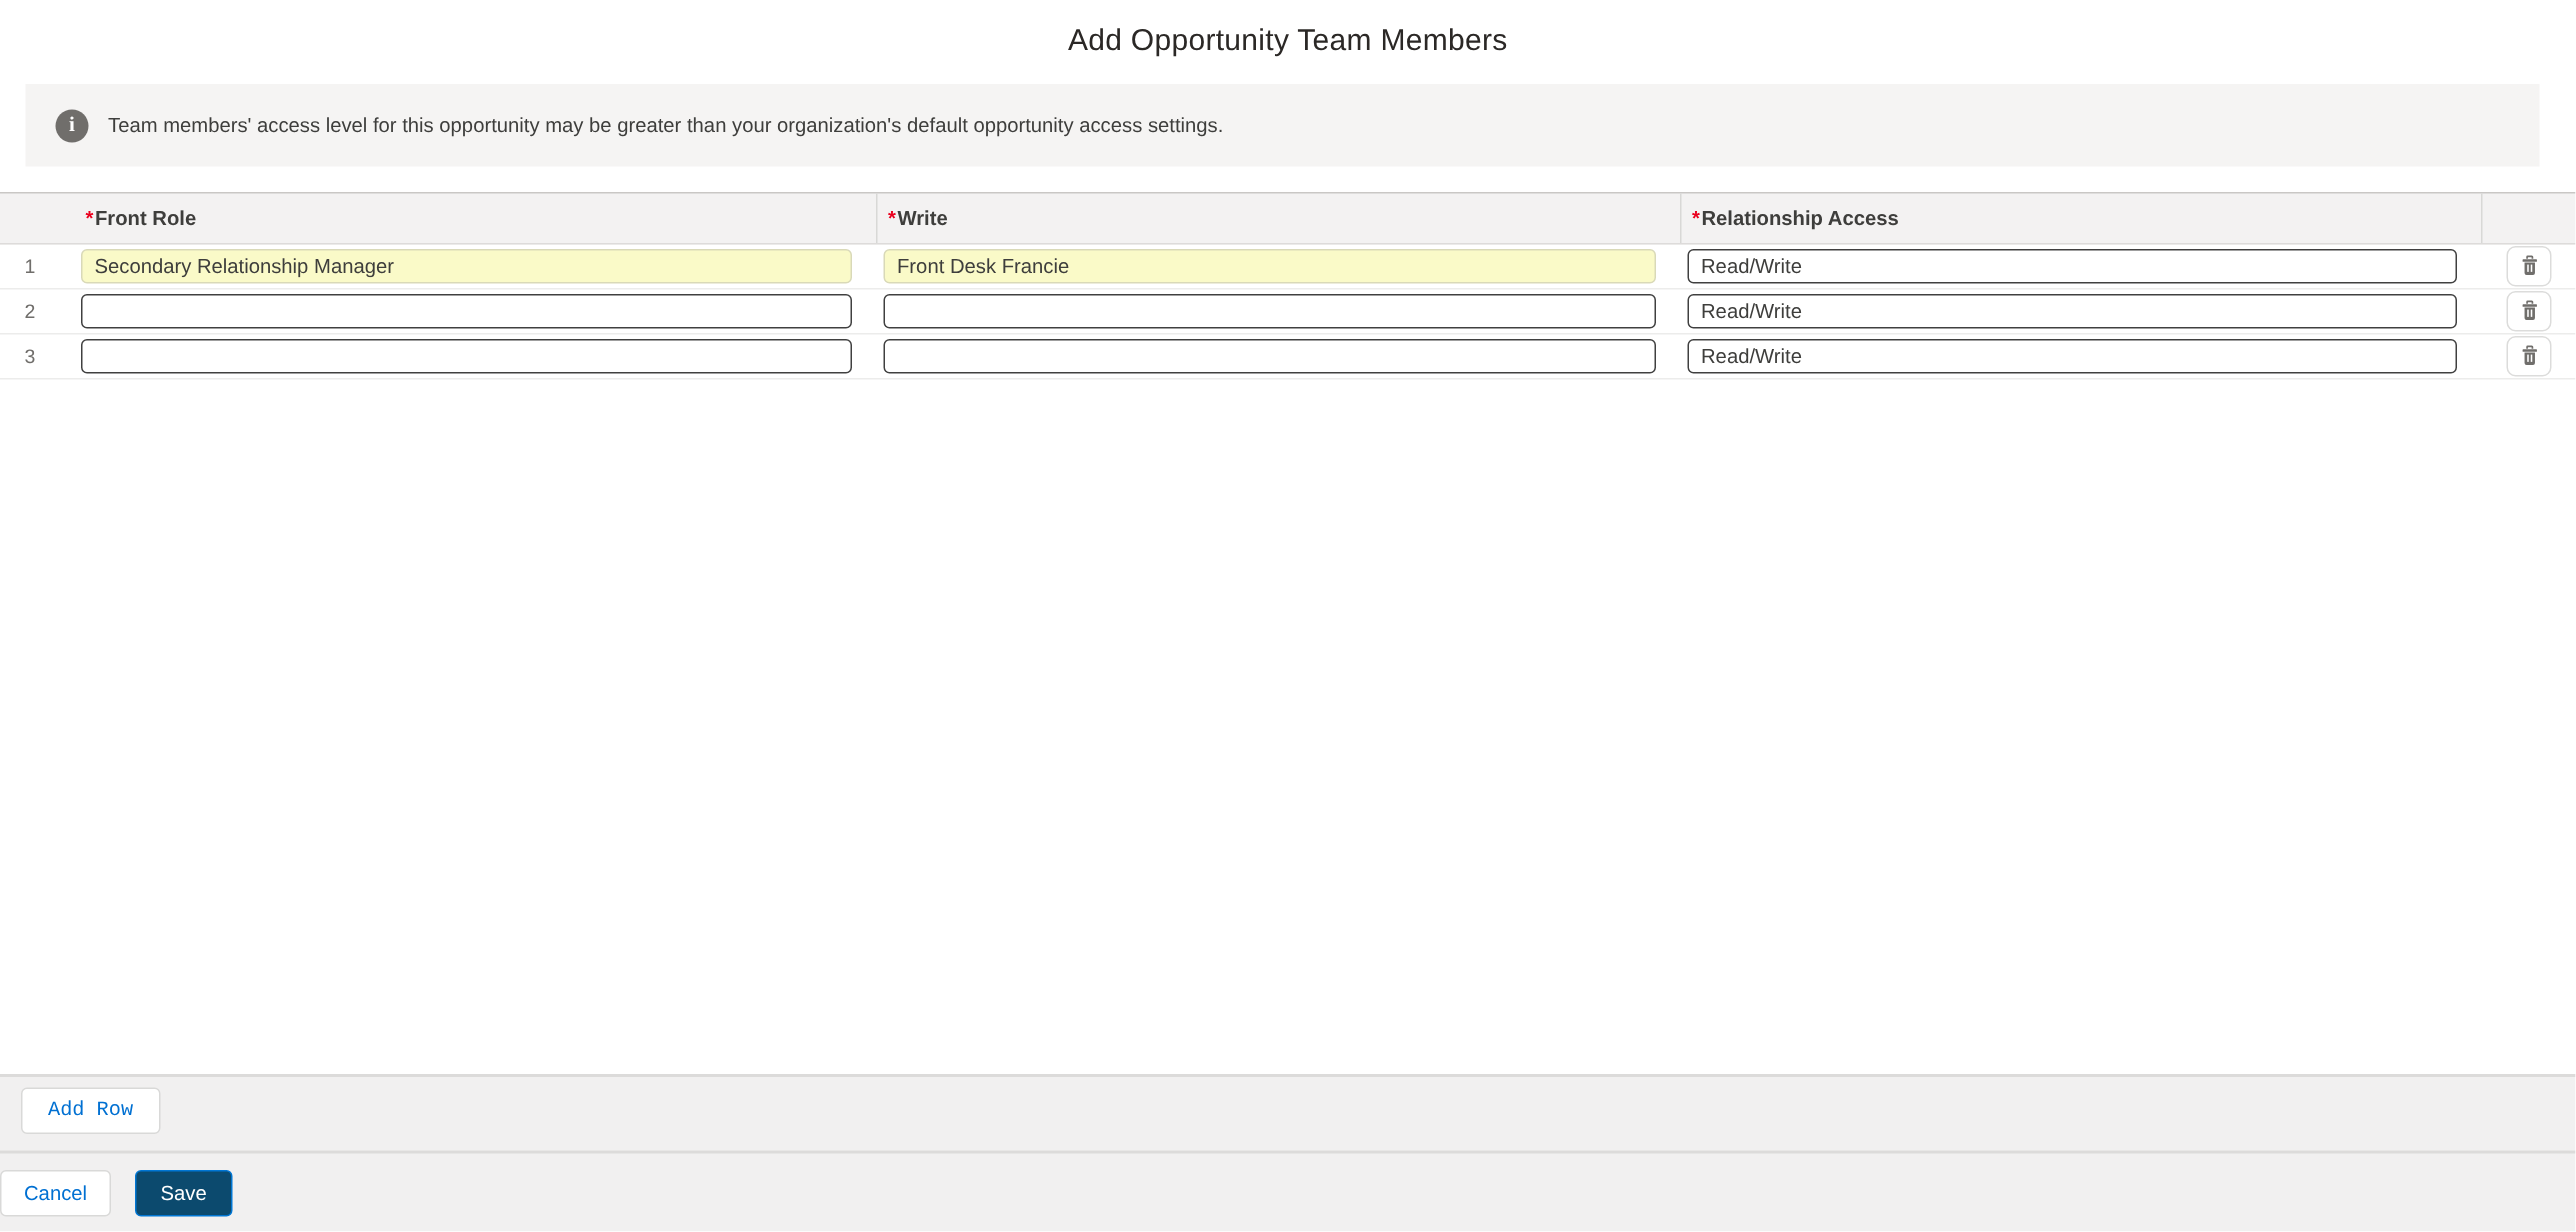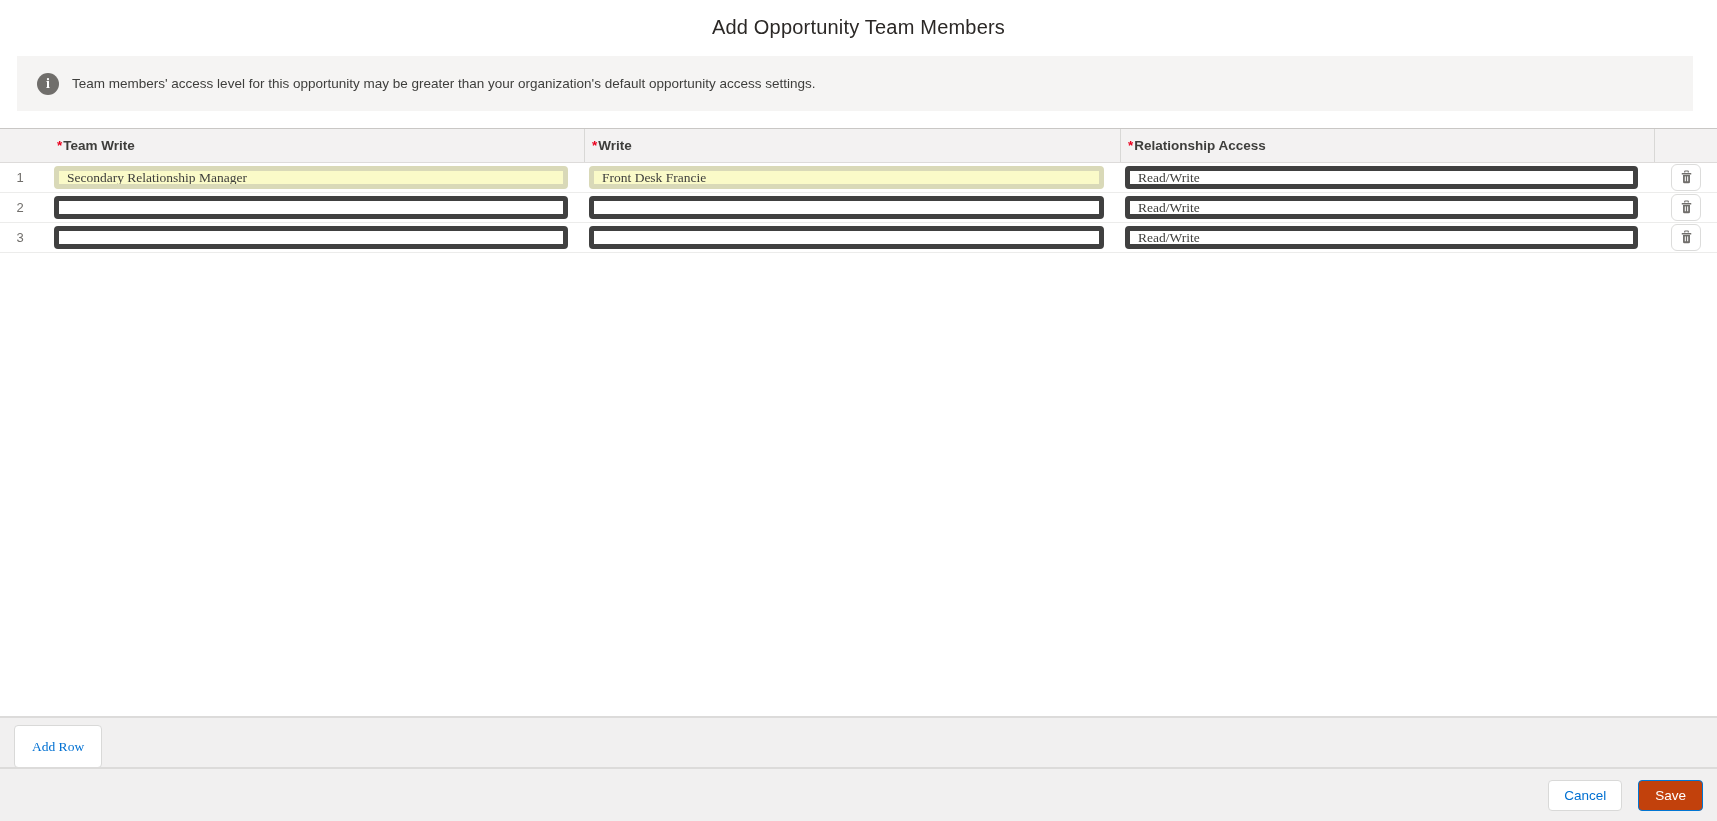--- a/index.html
+++ b/index.html
@@ -24,40 +24,40 @@
   
   .grid { display:grid; grid-template-columns:50px 535px 536px 534px 1fr; }
   .grid-header { flex:0 0 auto; height:35px; background:#f3f2f2; border-top:1px solid #c9c7c5; border-bottom:1px solid #dddbda; align-items:stretch; }
   .th { display:flex; align-items:center; padding-left:7px; font-size:13.5px; font-weight:700; color:#3e3e3c; }
   .th.bordered { border-right:1px solid #d8d8d6; }
   .req { color:#ea001e; margin-right:1px; font-weight:700; }
 
   .trow { flex:0 0 auto; height:30px; align-items:center; border-bottom:1px solid #ececeb; }
   .rownum { text-align:center; padding-right:10px; color:#706e6b; font-size:13px; }
   .cell { height:100%; display:flex; align-items:center; }
-  .cell-input { height:23px; width:calc(100% - 9px); margin:0 17px 0 4px; border:5px solid #404040; border-radius:4px;
-                padding:0 8px; font-family:Liberation Serif, serif; font-size:13.5px; color:#3e3e3c; background:#fff; outline:none; }
+  .cell-input { height:23px; width:calc(100% - 9px); margin:0 17px 0 4px; border:1px solid #404040; border-radius:4px;
+                padding:0 8px; font-family:Liberation Sans, sans-serif; font-size:13.5px; color:#3e3e3c; background:#fff; outline:none; }
   .cell-input.highlight { background:#fafac8; border-color:#d9d9b8; }
   .delete-cell { display:flex; align-items:center; justify-content:center; height:100%; }
   .trash-btn { width:30px; height:27px; background:#fff; border:1px solid #dcdcdb; border-radius:6px;
                display:flex; align-items:center; justify-content:center; cursor:pointer; padding:0; }
 
   .spacer { flex:1 1 auto; }
 
   
   .addrow-band { flex:0 0 auto; height:51px; background:#f1f0f0; border-top:2px solid #dcdbda; }
-  .add-row-btn { margin:7px 0 0 14px; height:43px; padding:0 17px; background:#fff; border:1px solid #d9d9d8; border-radius:4px;
-                 color:#0070d2; font-family:Liberation Serif, serif; font-size:13.5px; cursor:pointer; }
+  .add-row-btn { margin:7px 0 0 14px; height:31px; padding:0 17px; background:#fff; border:1px solid #d9d9d8; border-radius:4px;
+                 color:#0070d2; font-family:Liberation Mono, monospace; font-size:13.5px; cursor:pointer; }
 
   
   .footer { flex:0 0 auto; height:54px; background:#f1f0f0; border-top:2px solid #dcdbda;
-            display:flex; align-items:center; justify-content:flex-end; gap:16px; padding-right:14px; }
+            display:flex; align-items:center; justify-content:flex-start; gap:16px; padding-right:14px; }
   .btn { height:31px; border-radius:4px; font-family:"Liberation Sans", sans-serif; font-size:13.5px; cursor:pointer; }
   .btn-cancel { padding:0 15px; background:#fff; border:1px solid #d9d9d8; color:#0070d2; }
-  .btn-save { padding:0 16px; background:#c2410c; border:1px solid #0176d3; color:#fff; }
+  .btn-save { padding:0 16px; background:#0c4a6e; border:1px solid #0176d3; color:#fff; }
 </style>
 </head>
 <body>
 
 <div class="page">
 
   <div class="title-bar">
     <div class="page-title">Add Opportunity Team Members</div>
   </div>
 
@@ -67,21 +67,21 @@
     </span>
     <span class="banner-text">Team members' access level for this opportunity may be greater than your organization's default opportunity access settings.</span>
   </div>
 
   <div class="gap"></div>
 
   <div class="grid grid-header">
     <div class="th"></div>
     <div class="th bordered">
       <span class="req">*</span>
-      <span>Team Write</span>
+      <span>Front Role</span>
     </div>
     <div class="th bordered">
       <span class="req">*</span>
       <span>Write</span>
     </div>
     <div class="th bordered">
       <span class="req">*</span>
       <span>Relationship Access</span>
     </div>
     <div class="th"></div>

